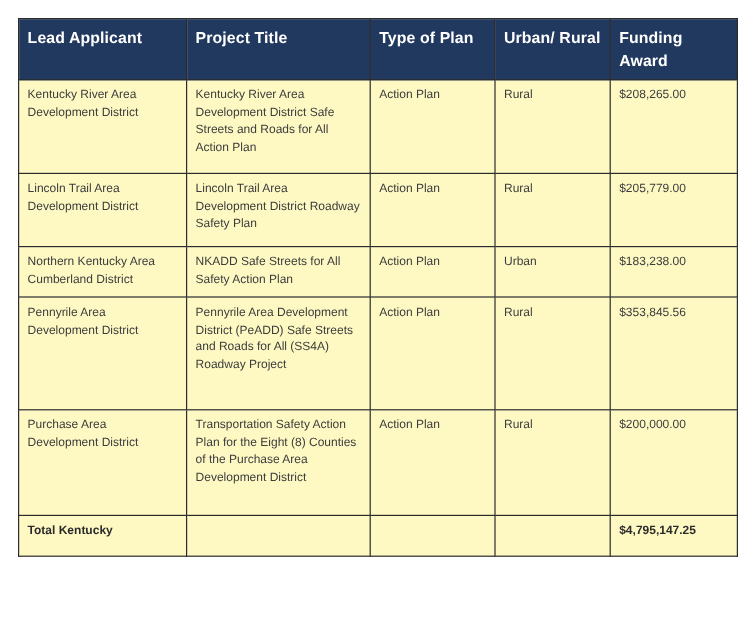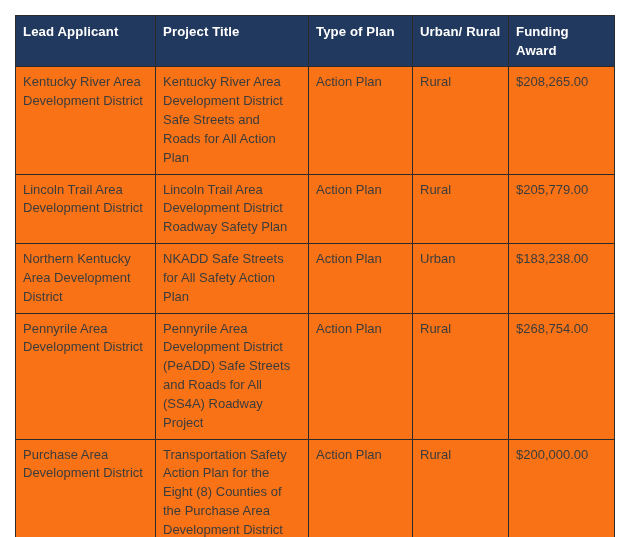--- a/index.html
+++ b/index.html
@@ -43,22 +43,22 @@
     font-weight: bold;
     font-size: 13.2px;
     text-align: left;
     padding: 9px 8px 10px 8px;
     line-height: 1.2;
     border-color: #22395F;
     letter-spacing: 0.1px;
   }
   tbody td {
     color: #3c3c3c;
-    background: #f97316;
-    font-size: 13px;
+    background: #fef9c3;
+    font-size: 10px;
   }
   tbody tr.total-row td {
     font-weight: bold;
     color: #2b2b2b;
   }
   
   col.c-applicant { width: 140px; }
   col.c-title     { width: 153px; }
   col.c-type      { width: 104px; }
   col.c-urban     { width: 96px; }
@@ -133,21 +133,21 @@
         <td>
             <span class="cell-text">Rural</span>
           </td>
         <td>
             <span class="cell-text">$205,779.00</span>
           </td>
       </tr>
 
       <tr class="r3">
         <td>
-            <span class="cell-text">Northern Kentucky Area Development District</span>
+            <span class="cell-text">Northern Kentucky Area Cumberland District</span>
           </td>
         <td>
             <span class="cell-text">NKADD Safe Streets for All Safety Action Plan</span>
           </td>
         <td>
             <span class="cell-text">Action Plan</span>
           </td>
         <td>
             <span class="cell-text">Urban</span>
           </td>
@@ -163,21 +163,21 @@
         <td>
             <span class="cell-text">Pennyrile Area Development District (PeADD) Safe Streets and Roads for All (SS4A) Roadway Project</span>
           </td>
         <td>
             <span class="cell-text">Action Plan</span>
           </td>
         <td>
             <span class="cell-text">Rural</span>
           </td>
         <td>
-            <span class="cell-text">$268,754.00</span>
+            <span class="cell-text">$353,845.56</span>
           </td>
       </tr>
 
       <tr class="r5">
         <td>
             <span class="cell-text">Purchase Area Development District</span>
           </td>
         <td>
             <span class="cell-text">Transportation Safety Action Plan for the Eight (8) Counties of the Purchase Area Development District</span>
           </td>

